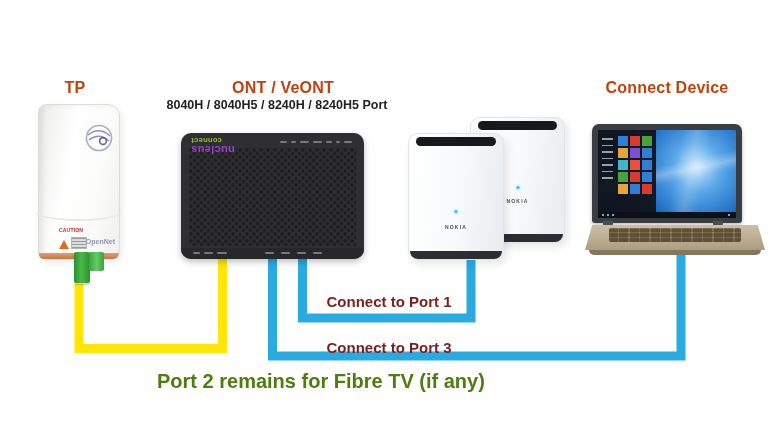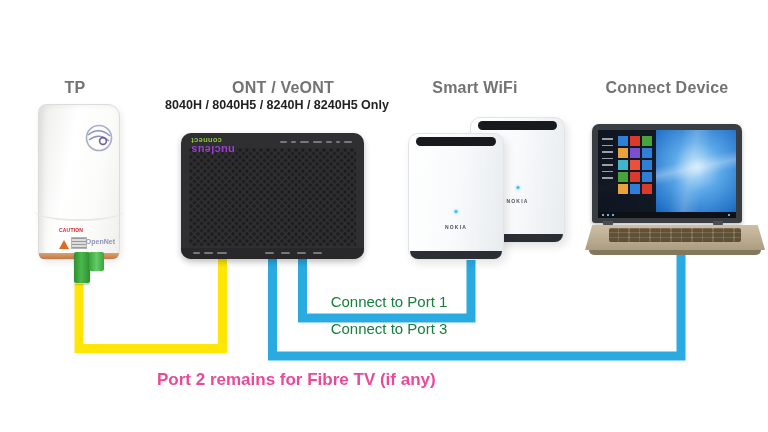--- a/index.html
+++ b/index.html
@@ -2,28 +2,28 @@
 <html><head>
 <meta charset="utf-8">
 <style>
   html,body{margin:0;padding:0;background:#fff;}
   .canvas{position:relative;width:768px;height:432px;background:#ffffff;overflow:hidden;
           font-family:"Liberation Sans",sans-serif;color:#1c1c1c;}
   .abs{position:absolute;}
 
   
   .hd{position:absolute;transform:translateX(-50%);font-weight:700;font-size:16px;
-      letter-spacing:.2px;white-space:nowrap;color:#737373;}
+      letter-spacing:.2px;white-space:nowrap;color:#c2410c;}
   .hd-sub{position:absolute;transform:translateX(-50%);font-weight:700;font-size:12.5px;
       white-space:nowrap;color:#222;}
 
   
-  .conn-label{position:absolute;transform:translateX(-50%);font-weight:400;font-size:15px;
-      white-space:nowrap;color:#15803d;}
-  .note-label{position:absolute;font-weight:700;font-size:17px;white-space:nowrap;color:#ec4899;}
+  .conn-label{position:absolute;transform:translateX(-50%);font-weight:700;font-size:15px;
+      white-space:nowrap;color:#7f1d1d;}
+  .note-label{position:absolute;font-weight:700;font-size:20px;white-space:nowrap;color:#4d7c0f;}
 
   
   .tp-body{position:absolute;left:38px;top:104px;width:80px;height:154px;
       background:linear-gradient(100deg,#ececea 0%,#ffffff 38%,#fbfbf9 70%,#efefed 100%);
       border:1px solid #dcdcda;border-radius:8px 12px 10px 8px;
       box-shadow:inset 4px 0 6px rgba(0,0,0,.07), 2px 3px 6px rgba(0,0,0,.08);}
   .tp-curve{position:absolute;left:-6%;bottom:38px;width:112%;height:18px;
       border-bottom:2px solid #e7e7e4;border-radius:50%;}
   .tp-caution{position:absolute;left:20px;bottom:26px;font-size:5px;font-weight:700;
       color:#d1202a;letter-spacing:.2px;}
@@ -101,22 +101,21 @@
 <div class="canvas">
 
   <svg class="abs" width="768" height="432" viewBox="0 0 768 432" style="left:0;top:0">
     <path d="M79 284 L79 348.5 L222.5 348.5 L222.5 258" fill="none" stroke-width="9" stroke-linejoin="miter" stroke-linecap="butt" stroke="#ffe606"></path>
     <path d="M302.5 257 L302.5 318 L471 318 L471 255" fill="none" stroke-width="9" stroke-linejoin="miter" stroke-linecap="butt" stroke="#29abe2"></path>
     <path d="M272.5 257 L272.5 356 L681 356 L681 250" fill="none" stroke-width="9" stroke-linejoin="miter" stroke-linecap="butt" stroke="#29abe2"></path>
   </svg>
 
   <div class="hd" style="left:75px;top:79px">TP</div>
   <div class="hd" style="left:283px;top:79px">ONT / VeONT</div>
-  <div class="hd-sub" style="left:277px;top:98px">8040H / 8040H5 / 8240H / 8240H5 Only</div>
-  <div class="hd" style="left:475px;top:79px">Smart WiFi</div>
+  <div class="hd-sub" style="left:277px;top:98px">8040H / 8040H5 / 8240H / 8240H5 Port</div>
   <div class="hd" style="left:667px;top:79px">Connect Device</div>
 
   <div class="tp-body">
     <svg class="abs" style="right:5px;top:18px" width="30" height="30" viewBox="0 0 30 30">
       <circle cx="15" cy="15" r="12.5" fill="none" stroke="#a9aecb" stroke-width="1.6"></circle>
       <path d="M4 12 Q15 3 26 13" fill="none" stroke="#8e93b8" stroke-width="1.4"></path>
       <path d="M5 17 Q15 9 25 18" fill="none" stroke="#8e93b8" stroke-width="1.4"></path>
       <circle cx="19" cy="18" r="3.4" fill="none" stroke="#6f5fa0" stroke-width="1.6"></circle>
     </svg>
     <div class="tp-curve"></div>
@@ -216,16 +215,16 @@
     </div>
     <div class="lap-hinge-l"></div>
     <div class="lap-hinge-r"></div>
     <div class="lap-deck">
       <div class="lap-keys"></div>
     </div>
     <div class="lap-base"></div>
   </div>
 
   <div class="conn-label" style="left:389px;top:293px">Connect to Port 1</div>
-  <div class="conn-label" style="left:389px;top:320px">Connect to Port 3</div>
+  <div class="conn-label" style="left:389px;top:339px">Connect to Port 3</div>
   <div class="note-label" style="left:157px;top:370px">Port 2 remains for Fibre TV (if any)</div>
 
 </div>
 
 </body></html>

